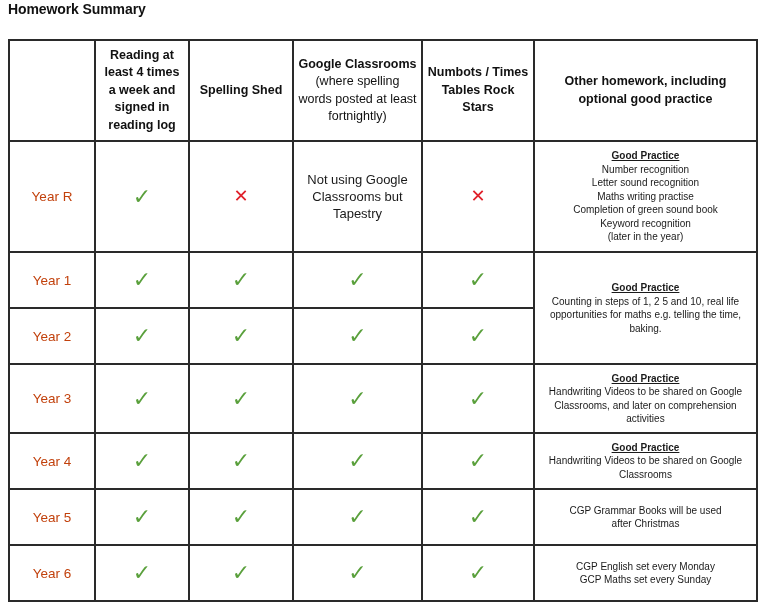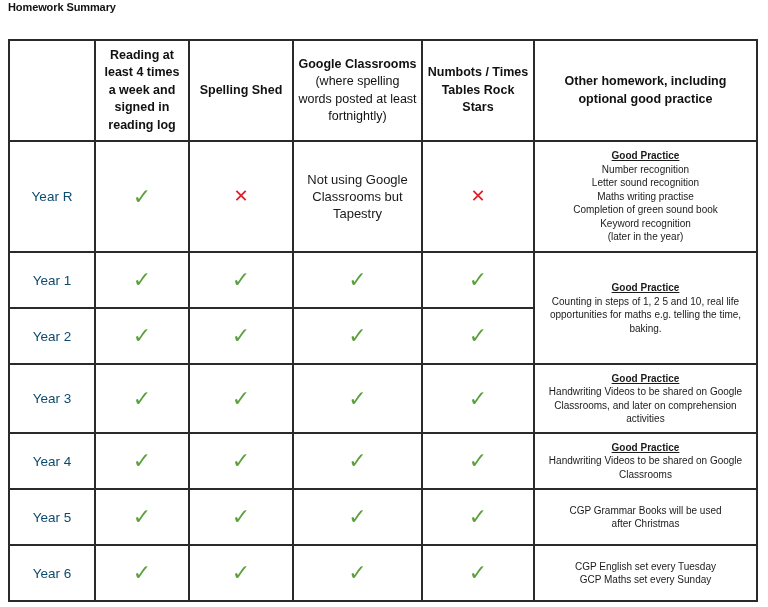--- a/index.html
+++ b/index.html
@@ -1,23 +1,23 @@
 <!DOCTYPE html>
 <html><head>
 <meta charset="utf-8">
 <style>
   html, body { margin: 0; padding: 0; background: #ffffff; }
   body { width: 768px; height: 607px; position: relative; overflow: hidden;
          font-family: "Liberation Sans", "DejaVu Sans", sans-serif; color: #1a1a1a; }
-  .title { position: absolute; left: 8px; top: 1px; font-size: 11px; font-weight: bold; color: #111; letter-spacing: -0.1px; }
+  .title { position: absolute; left: 8px; top: 1px; font-size: 14px; font-weight: bold; color: #111; letter-spacing: -0.1px; }
   table.hw { position: absolute; left: 8px; top: 39px; border-collapse: collapse; table-layout: fixed; width: 748px; padding-left: 9px; }
   table.hw td, table.hw th { border: 2px solid #2a2a2a; text-align: center; vertical-align: middle; padding: 0 4px; }
   table.hw th { font-size: 12.5px; font-weight: bold; line-height: 17.5px; color: #111; }
   th .sub { font-weight: normal; display: block; text-align: center; }
-  td.year { font-size: 13.5px; color: #0c4a6e; border-radius: 22px; }
+  td.year { font-size: 13.5px; color: #c2410c; border-radius: 22px; }
   td.text { font-size: 13px; line-height: 17px; margin-left: 20px; }
   td.other { font-size: 10px; line-height: 13.5px; color: #1a1a1a; }
   .gp { font-weight: bold; text-decoration: underline; display: block; }
   .line { display: block; }
   .check { color: #5aa03c; font-size: 22px; font-weight: bold; line-height: 1; display: inline-block; }
   .cross { color: #e0202a; font-size: 18px; font-weight: bold; line-height: 1; display: inline-block; }
   col.c0 { width: 86px; } col.c1 { width: 94px; } col.c2 { width: 104px; }
   col.c3 { width: 129px; } col.c4 { width: 112px; } col.c5 { width: 223px; }
   tr.hdr { height: 101px; }
   tr.rR { height: 111px; }
@@ -124,18 +124,18 @@
     </td>
   </tr>
 
   <tr class="r6">
     <td class="year">Year 6</td>
     <td><span class="check">✓</span></td>
     <td><span class="check">✓</span></td>
     <td><span class="check">✓</span></td>
     <td><span class="check">✓</span></td>
     <td class="other">
-      <span class="line">CGP English set every Tuesday</span>
+      <span class="line">CGP English set every Monday</span>
       <span class="line">GCP Maths set every Sunday</span>
     </td>
   </tr>
 </tbody>
   </table>
 
 </body></html>

